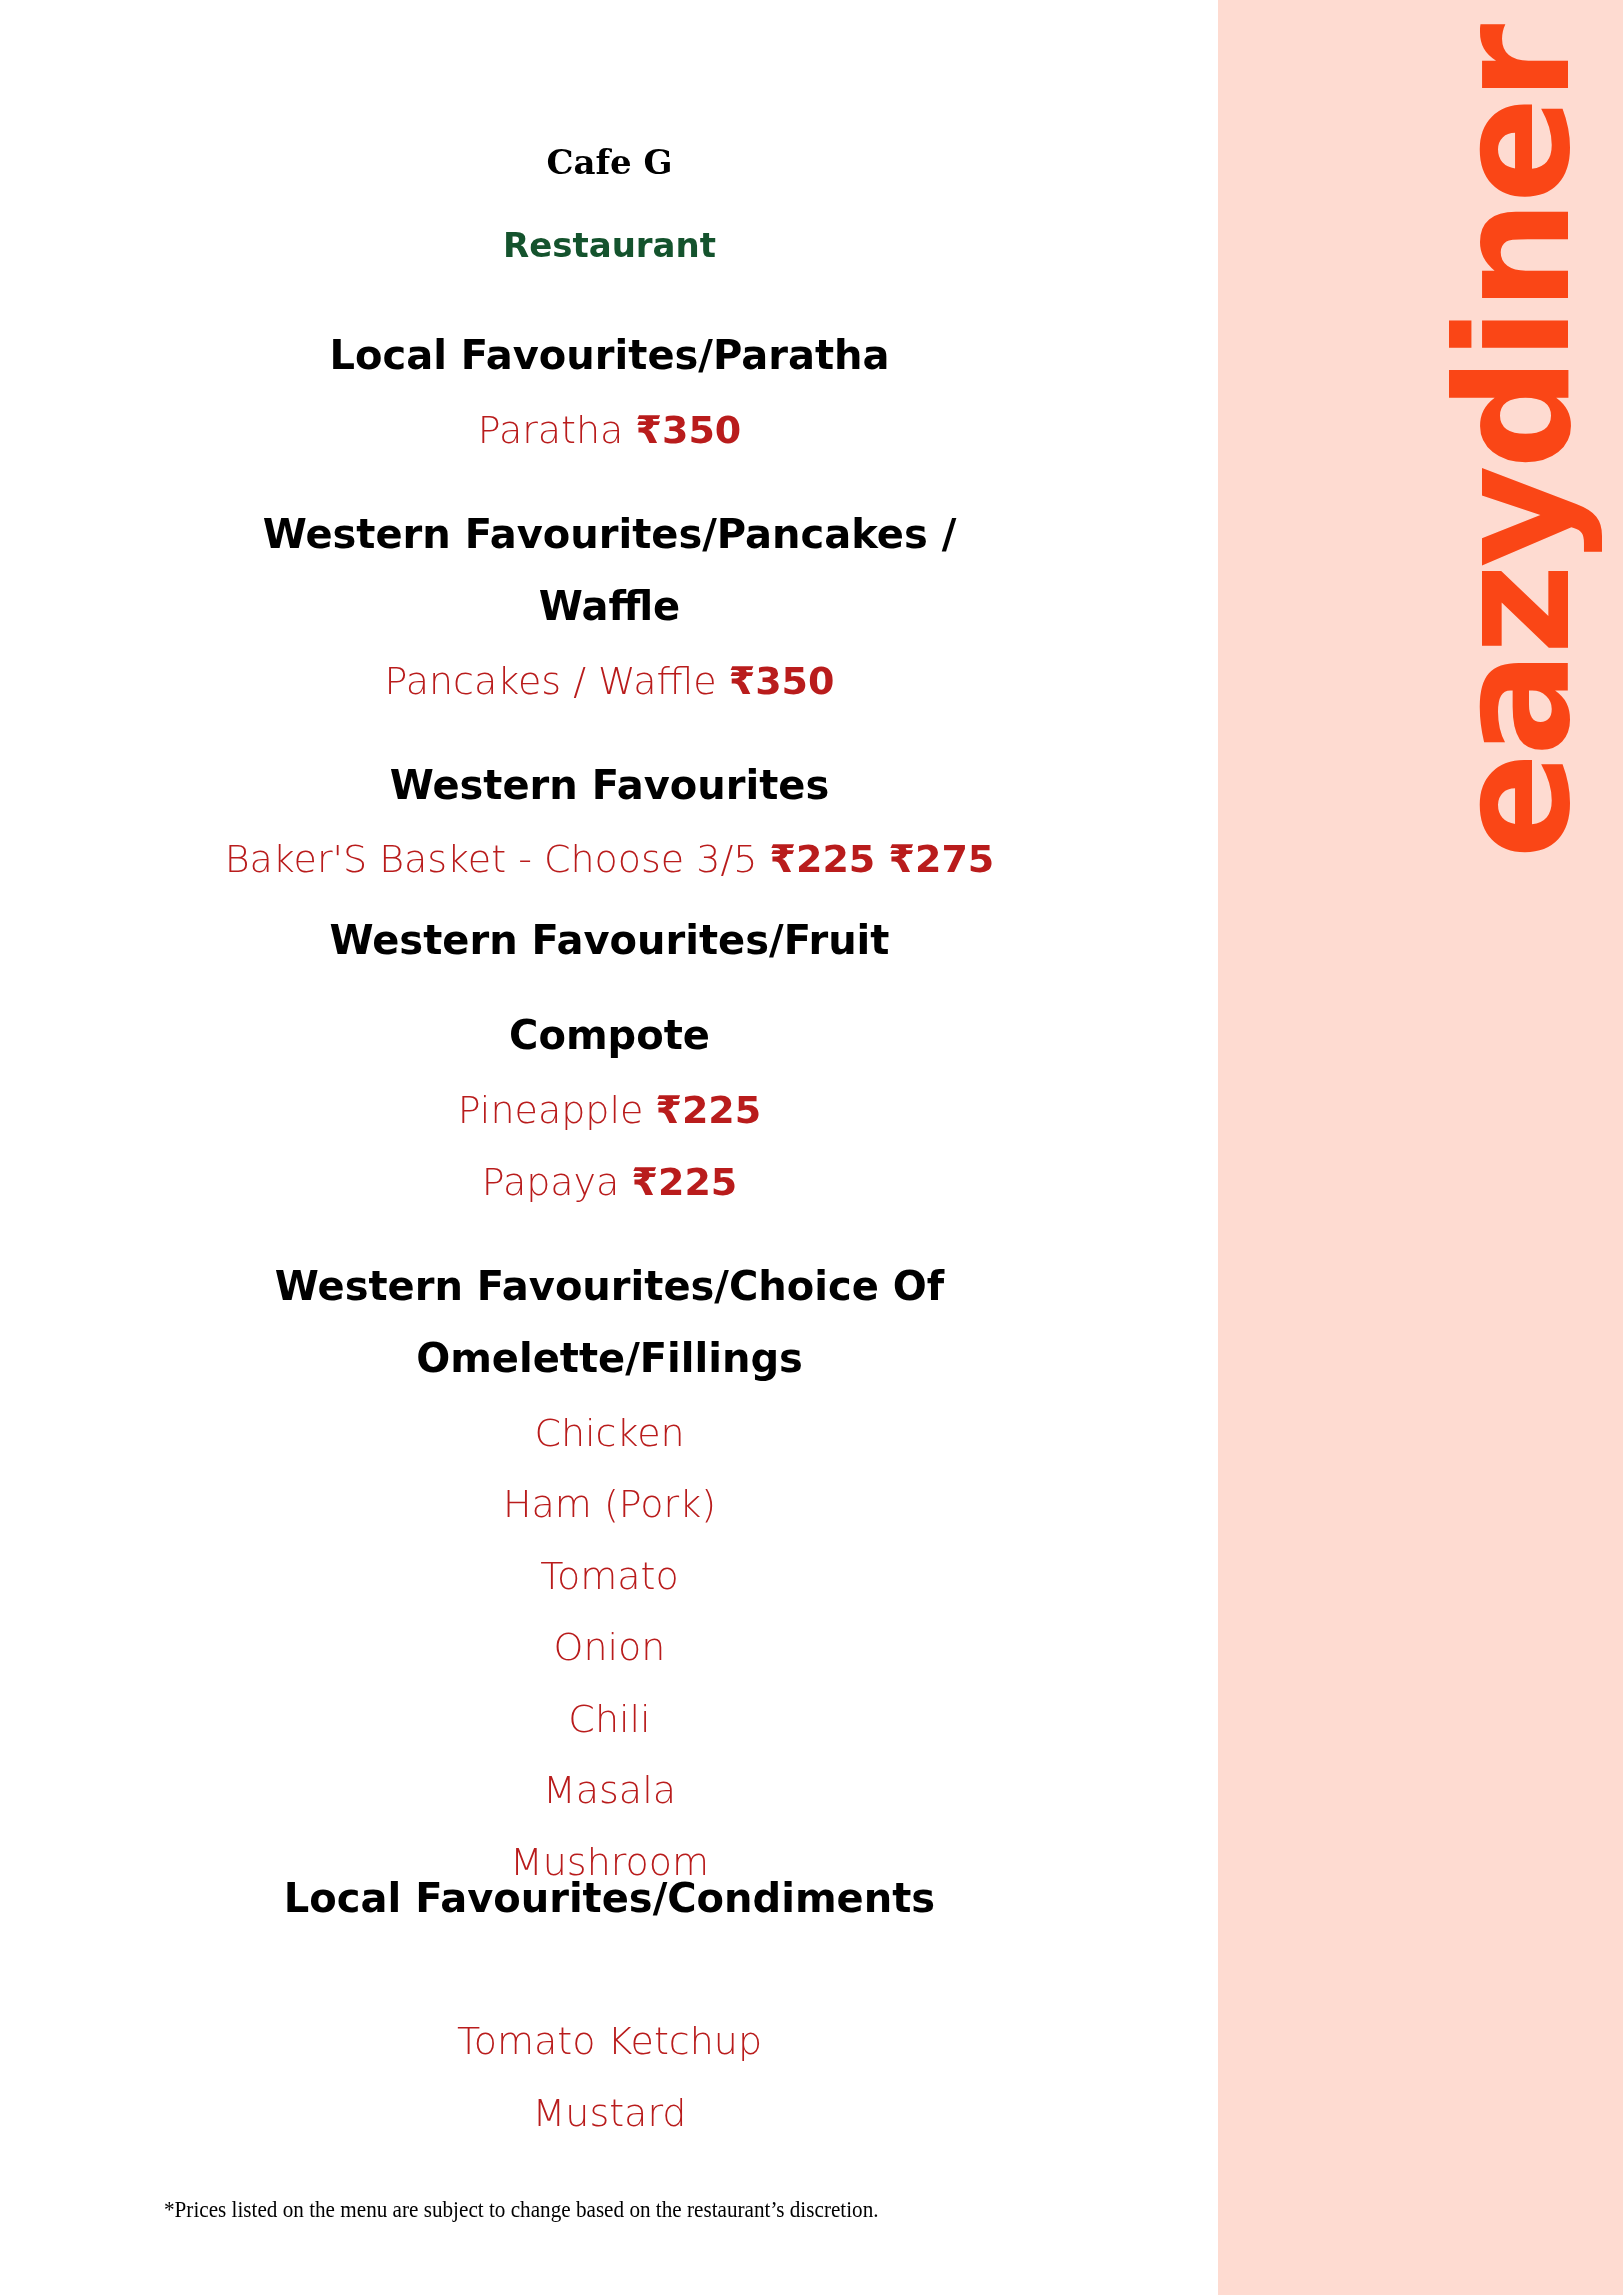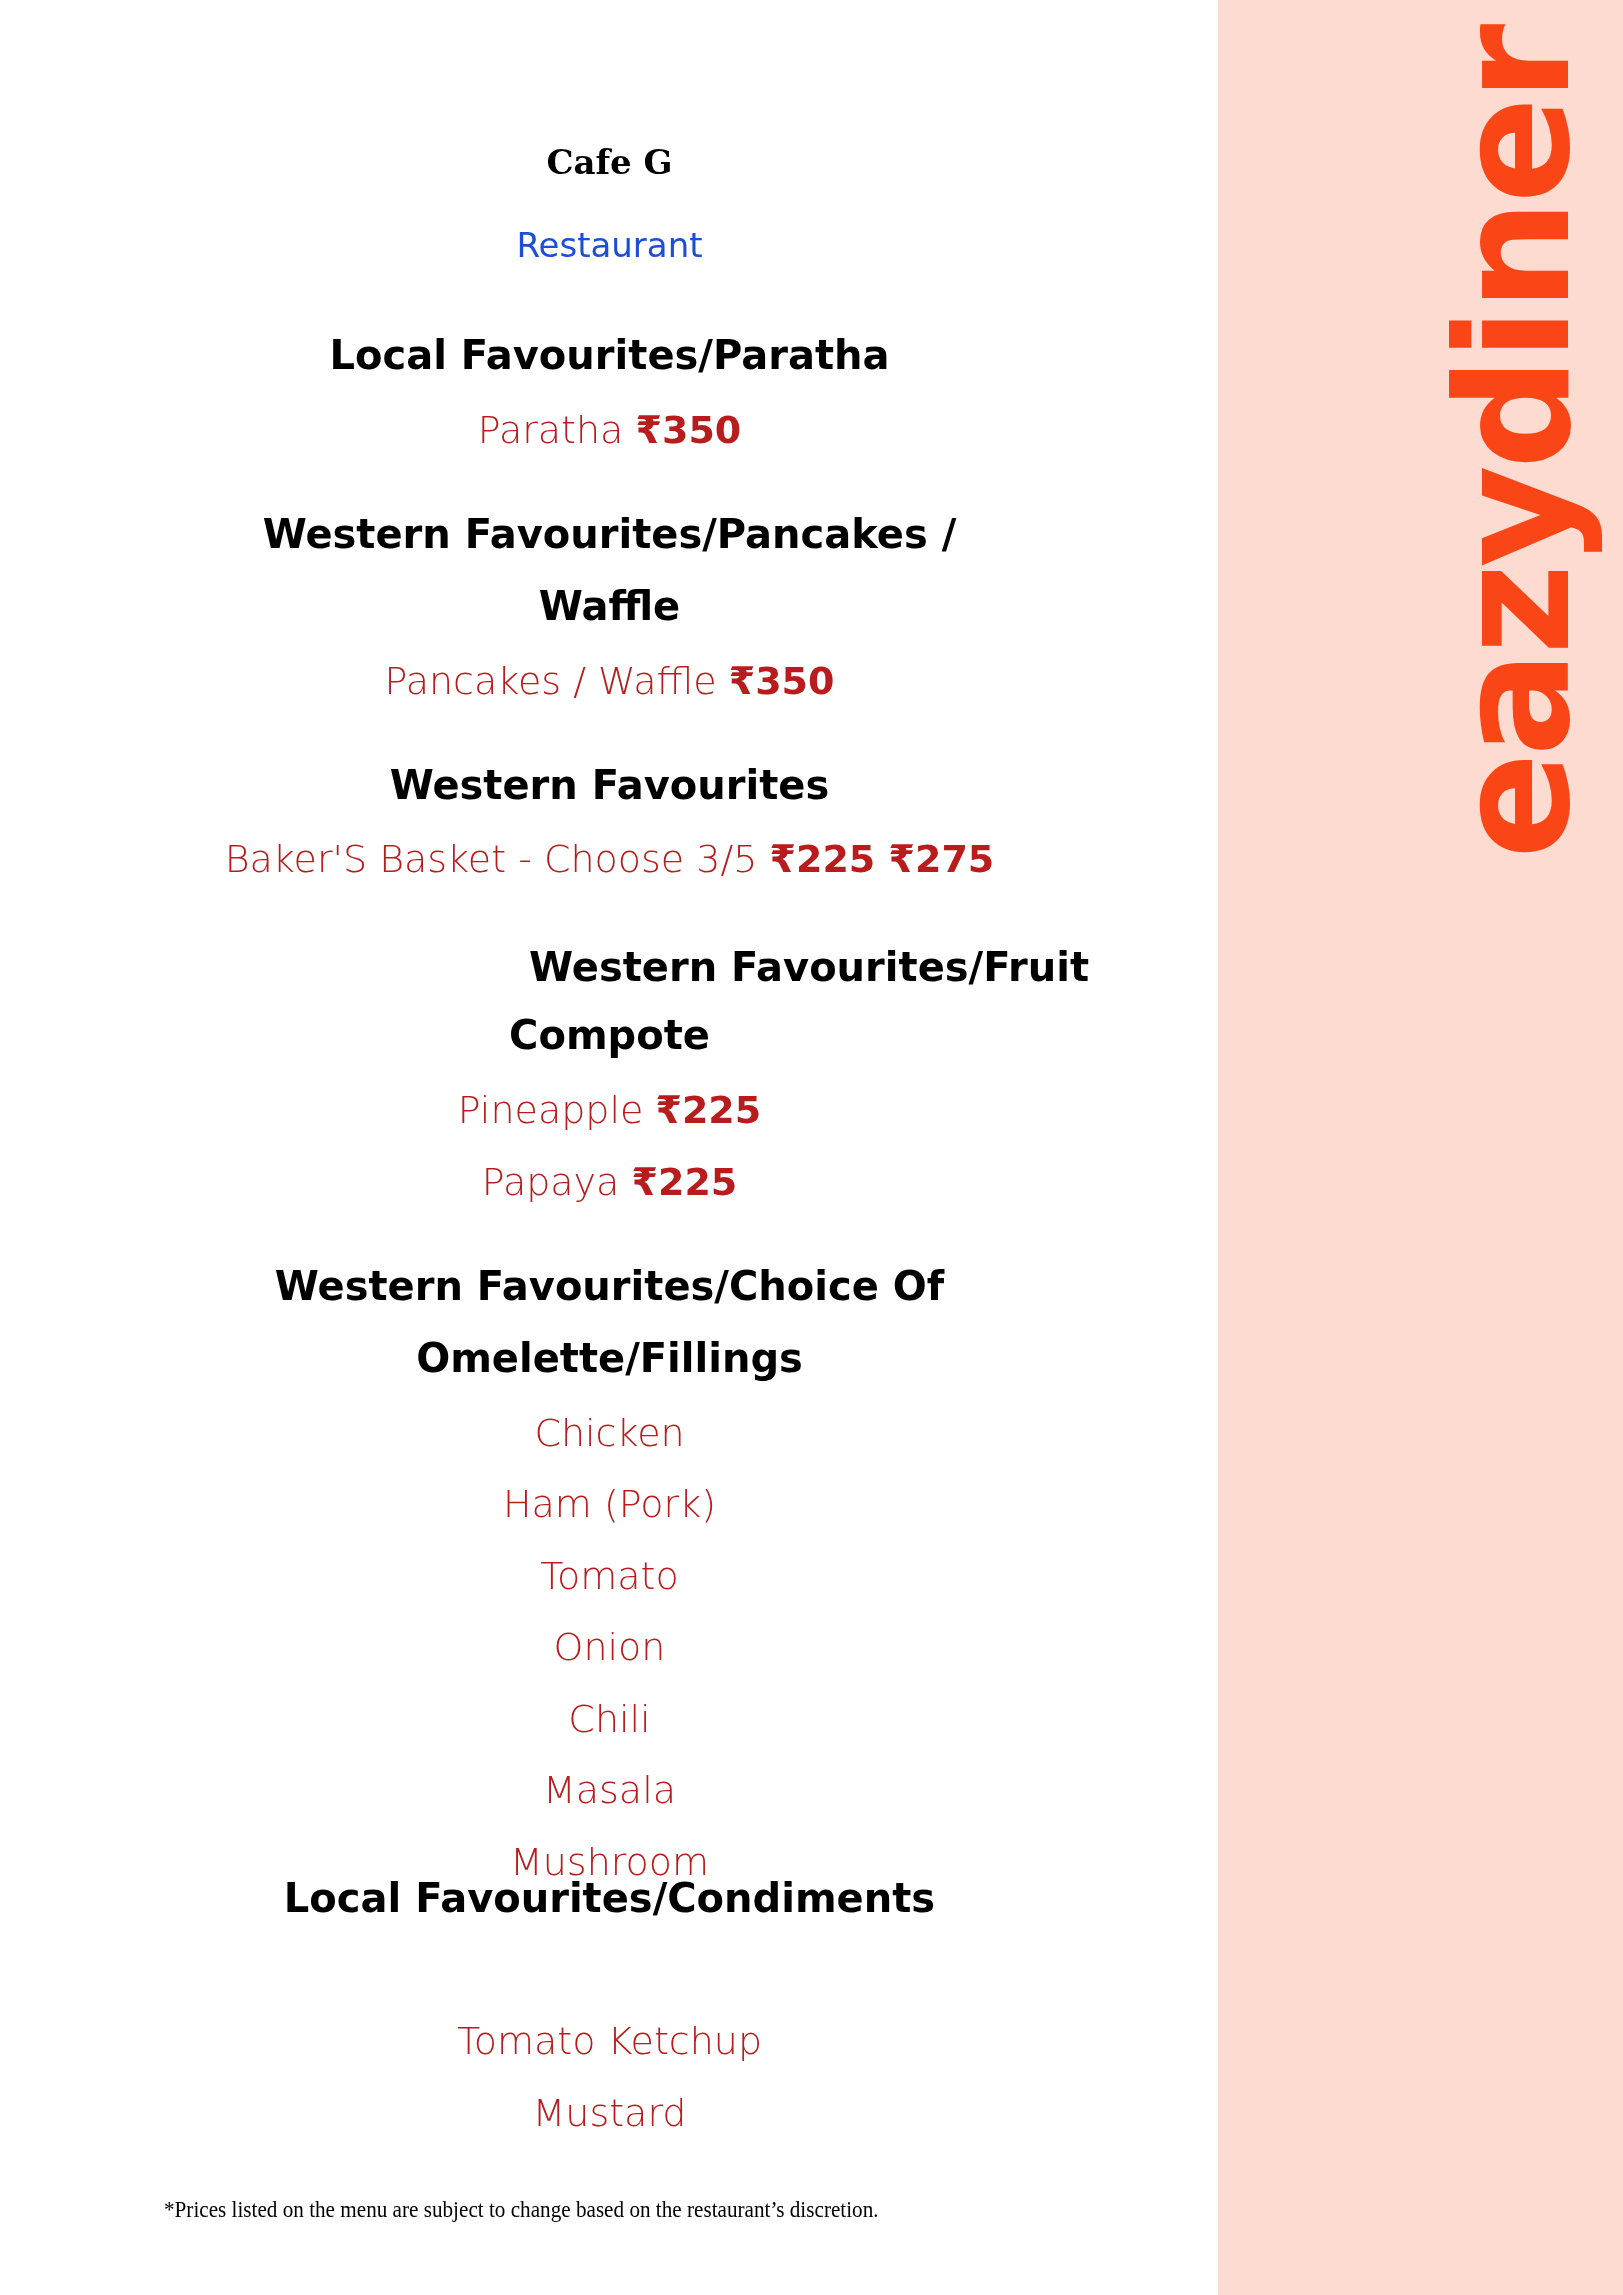--- a/index.html
+++ b/index.html
@@ -4,21 +4,21 @@
 <style>
   html, body { margin:0; padding:0; }
   body { width:1623px; height:2295px; position:relative; background:#ffffff; overflow:hidden; }
   .page { position:absolute; left:0; top:0; width:1218px; height:2295px; background:#ffffff; }
   .sidebar { position:absolute; left:1218px; top:0; width:406px; height:2295px; background:#fedbd1; }
   .logo { position:absolute; left:1435px; top:0; transform-origin:0 0; transform: translate(0, 859px) rotate(-90deg);
           font-family:"DejaVu Sans", sans-serif; font-weight:bold; font-size:157px; color:#fa4616; letter-spacing:-4.1px; line-height:1; white-space:nowrap; }
   .col { position:absolute; left:130px; width:959px; top:0; text-align:center; color:#000; }
   .t { position:absolute; left:0; width:100%; text-align:center; white-space:nowrap; }
   .name { font-family:"DejaVu Serif", serif; font-weight:bold; font-size:34px; }
-  .sub { font-family:"DejaVu Sans", sans-serif; font-weight:400; font-size:34px; color:#1d4ed8; }
+  .sub { font-family:"DejaVu Sans", sans-serif; font-weight:700; font-size:34px; color:#14532d; }
   .h { font-family:"DejaVu Sans", sans-serif; font-weight:bold; font-size:40px; line-height:72px; }
   .item { font-family:"DejaVu Sans", sans-serif; font-weight:normal; font-size:38px; color:#b91c1c; -webkit-text-stroke:0; }
   .item .lbl { font-weight:200; }
   .item .price { font-weight:bold; }
   .foot { position:absolute; left:164px; top:2197px; font-family:"Liberation Serif", serif; font-size:23px; color:#000; white-space:nowrap; transform:scaleX(0.92); transform-origin:0 0; }
 </style>
 </head>
 <body>
 
 <div class="page">
@@ -39,21 +39,21 @@
       <span class="lbl">Pancakes / Waffle</span>
       <span class="price">₹350</span>
     </div>
 
     <div class="t h" style="top:749px;">Western Favourites</div>
     <div class="t item" style="top:837px;">
       <span class="lbl">Baker'S Basket - Choose 3/5</span>
       <span class="price">₹225 ₹275</span>
     </div>
 
-    <div class="t h" style="top:931px;text-align:right;">Western Favourites/Fruit</div>
+    <div class="t h" style="top:904px;">Western Favourites/Fruit</div>
     <div class="t h" style="top:999px;">Compote</div>
     <div class="t item" style="top:1088px;">
       <span class="lbl">Pineapple</span>
       <span class="price">₹225</span>
     </div>
     <div class="t item" style="top:1160px;">
       <span class="lbl">Papaya</span>
       <span class="price">₹225</span>
     </div>
 

